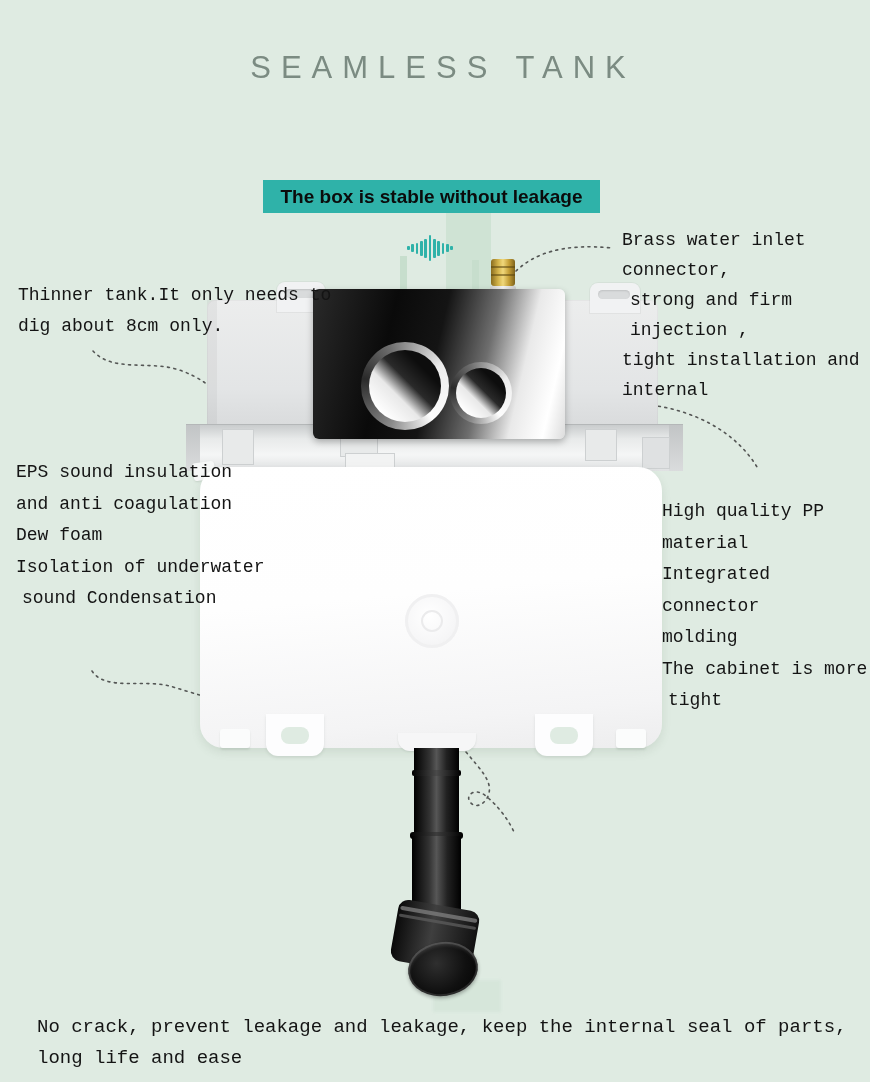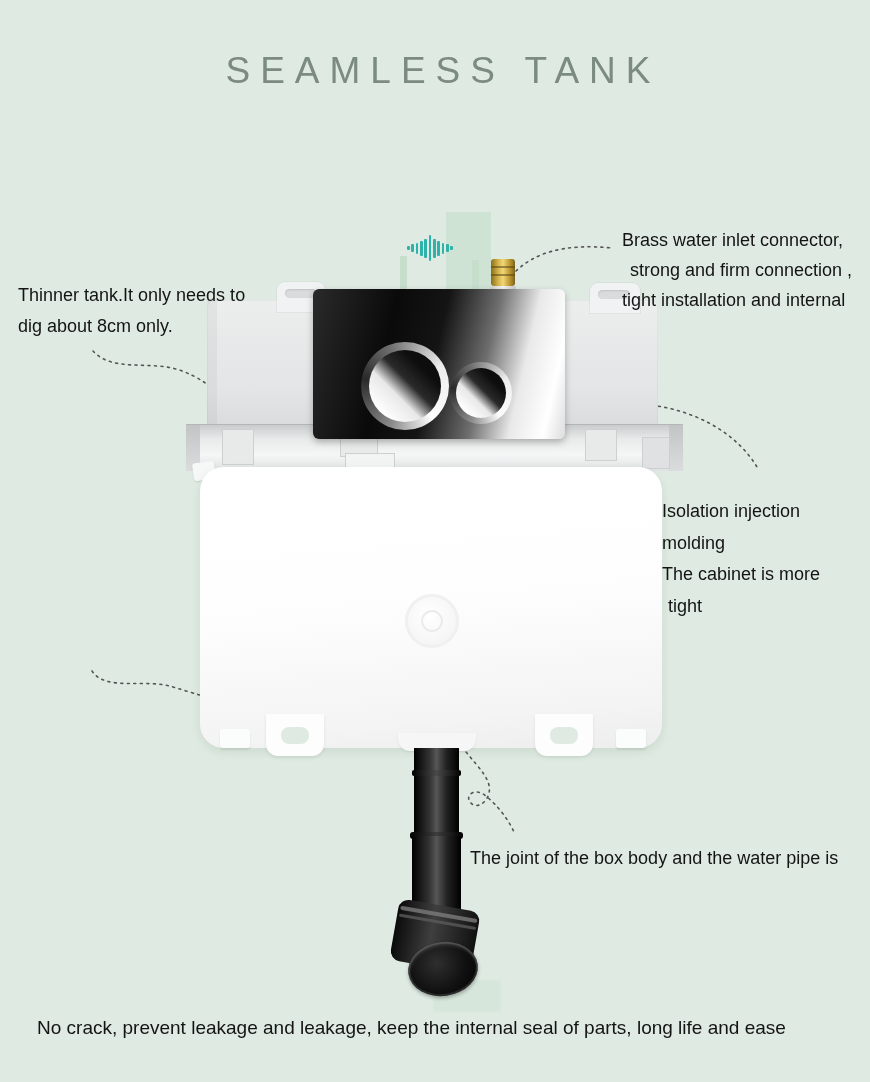--- a/index.html
+++ b/index.html
@@ -10,21 +10,21 @@
     background:var(--c-background,#dfebe2);
     font-family:"Liberation Sans",sans-serif;
     color:var(--c-text,#161616);
   }
   .abs{position:absolute;}
 
   
   .page-title{
     left:0;right:0;top:50px;
     text-align:center;
-    font-size:37px;letter-spacing:10px;
+    font-size:31px;letter-spacing:10px;
     color:var(--c-title,#7b8b82);
     z-index:8;
     padding-left:16px;
   }
   .banner{
     left:263px;top:180px;width:337px;height:33px;
     background:var(--c-banner,#2fb2a9);
     color:#0b0b0b;font-weight:bold;font-size:19px;
     text-align:center;line-height:33px;
     z-index:8;
@@ -114,21 +114,21 @@
   .elbow{left:394px;top:905px;width:82px;height:62px;border-radius:10px;transform:rotate(10deg);z-index:5;
     background:linear-gradient(90deg,#0a0a0a,#3f3f3f 45%,#111);}
   .elbow .r1{position:absolute;left:2px;top:7px;width:78px;height:4px;background:#7c7c7c;opacity:.8;border-radius:2px;}
   .elbow .r2{position:absolute;left:2px;top:15px;width:78px;height:3px;background:#5a5a5a;opacity:.8;border-radius:2px;}
   .pipe-cap{left:408px;top:942px;width:70px;height:54px;border-radius:50%;transform:rotate(-8deg);z-index:5;
     background:radial-gradient(circle at 42% 38%,#2f2f2f 0%,#101010 55%,#000 100%);
     box-shadow:inset 0 3px 4px rgba(255,255,255,.18),inset 0 0 0 2px rgba(96,96,96,.35),0 2px 4px rgba(0,0,0,.3);}
 
   
   .ann{z-index:8;font-size:18px;color:#141414;}
-  .ann .line{display:block;}
+  .ann .line{display:block;font-family:Liberation Mono, monospace;}
   .ann-inlet{left:622px;top:225px;line-height:30px;}
   .ann-thinner{left:18px;top:280px;line-height:31px;}
   .ann-eps{left:16px;top:457px;line-height:31.5px;}
   .ann-pp{left:662px;top:496px;line-height:31.5px;}
   .ann-joint{left:470px;top:843px;line-height:31px;}
   .ann-footer{left:37px;top:1012px;line-height:31px;font-size:19px;}
   .ind6{margin-left:6px;}
   .ind8{margin-left:8px;}
 </style>
 </head>
@@ -159,20 +159,21 @@
       <i style="height:19px"></i>
       <i style="height:26px"></i>
     <i style="height:19px"></i>
       <i style="height:15px"></i>
       <i style="height:11px"></i>
     <i style="height:8px"></i>
       <i style="height:4px"></i>
   </div>
 
   <div class="abs page-title">SEAMLESS TANK</div>
+  <div class="abs banner">The box is stable without leakage</div>
 
   <div class="abs frame"></div>
   <div class="abs frame-tab tab-l">
       <span class="slot"></span>
     </div>
   <div class="abs frame-tab tab-r">
       <span class="slot"></span>
     </div>
 
   <div class="abs rail">
@@ -218,38 +219,45 @@
   </div>
   <div class="abs pipe-cap"></div>
 
   <div class="abs plate">
     <span class="btn btn-large"></span>
     <span class="btn btn-small"></span>
   </div>
 
   <div class="abs ann ann-inlet">
     <span class="line">Brass water inlet connector,</span>
-    <span class="line ind8">strong and firm connection ,</span>
+    <span class="line ind8">strong and firm injection ,</span>
     <span class="line">tight installation and internal</span>
   </div>
 
   <div class="abs ann ann-thinner">
     <span class="line">Thinner tank.It only needs to</span>
     <span class="line">dig about 8cm only.</span>
   </div>
 
+  <div class="abs ann ann-eps">
+    <span class="line">EPS sound insulation</span>
+    <span class="line">and anti coagulation</span>
+    <span class="line">Dew foam</span>
+    <span class="line">Isolation of underwater</span>
+    <span class="line ind6">sound Condensation</span>
+  </div>
 
   <div class="abs ann ann-pp">
-    <span class="line">Isolation injection</span>
+    <span class="line">High quality PP material</span>
+    <span class="line">Integrated connector</span>
     <span class="line">molding</span>
     <span class="line">The cabinet is more</span>
     <span class="line ind6">tight</span>
   </div>
 
   <div class="abs ann ann-joint">
-    <span class="line">The joint of the box body and the water pipe is</span>
   </div>
 
   <div class="abs ann ann-footer">
     <span class="line">No crack, prevent leakage and leakage, keep the internal seal of parts, long life and ease</span>
   </div>
 
 </div>
 
 </body></html>

